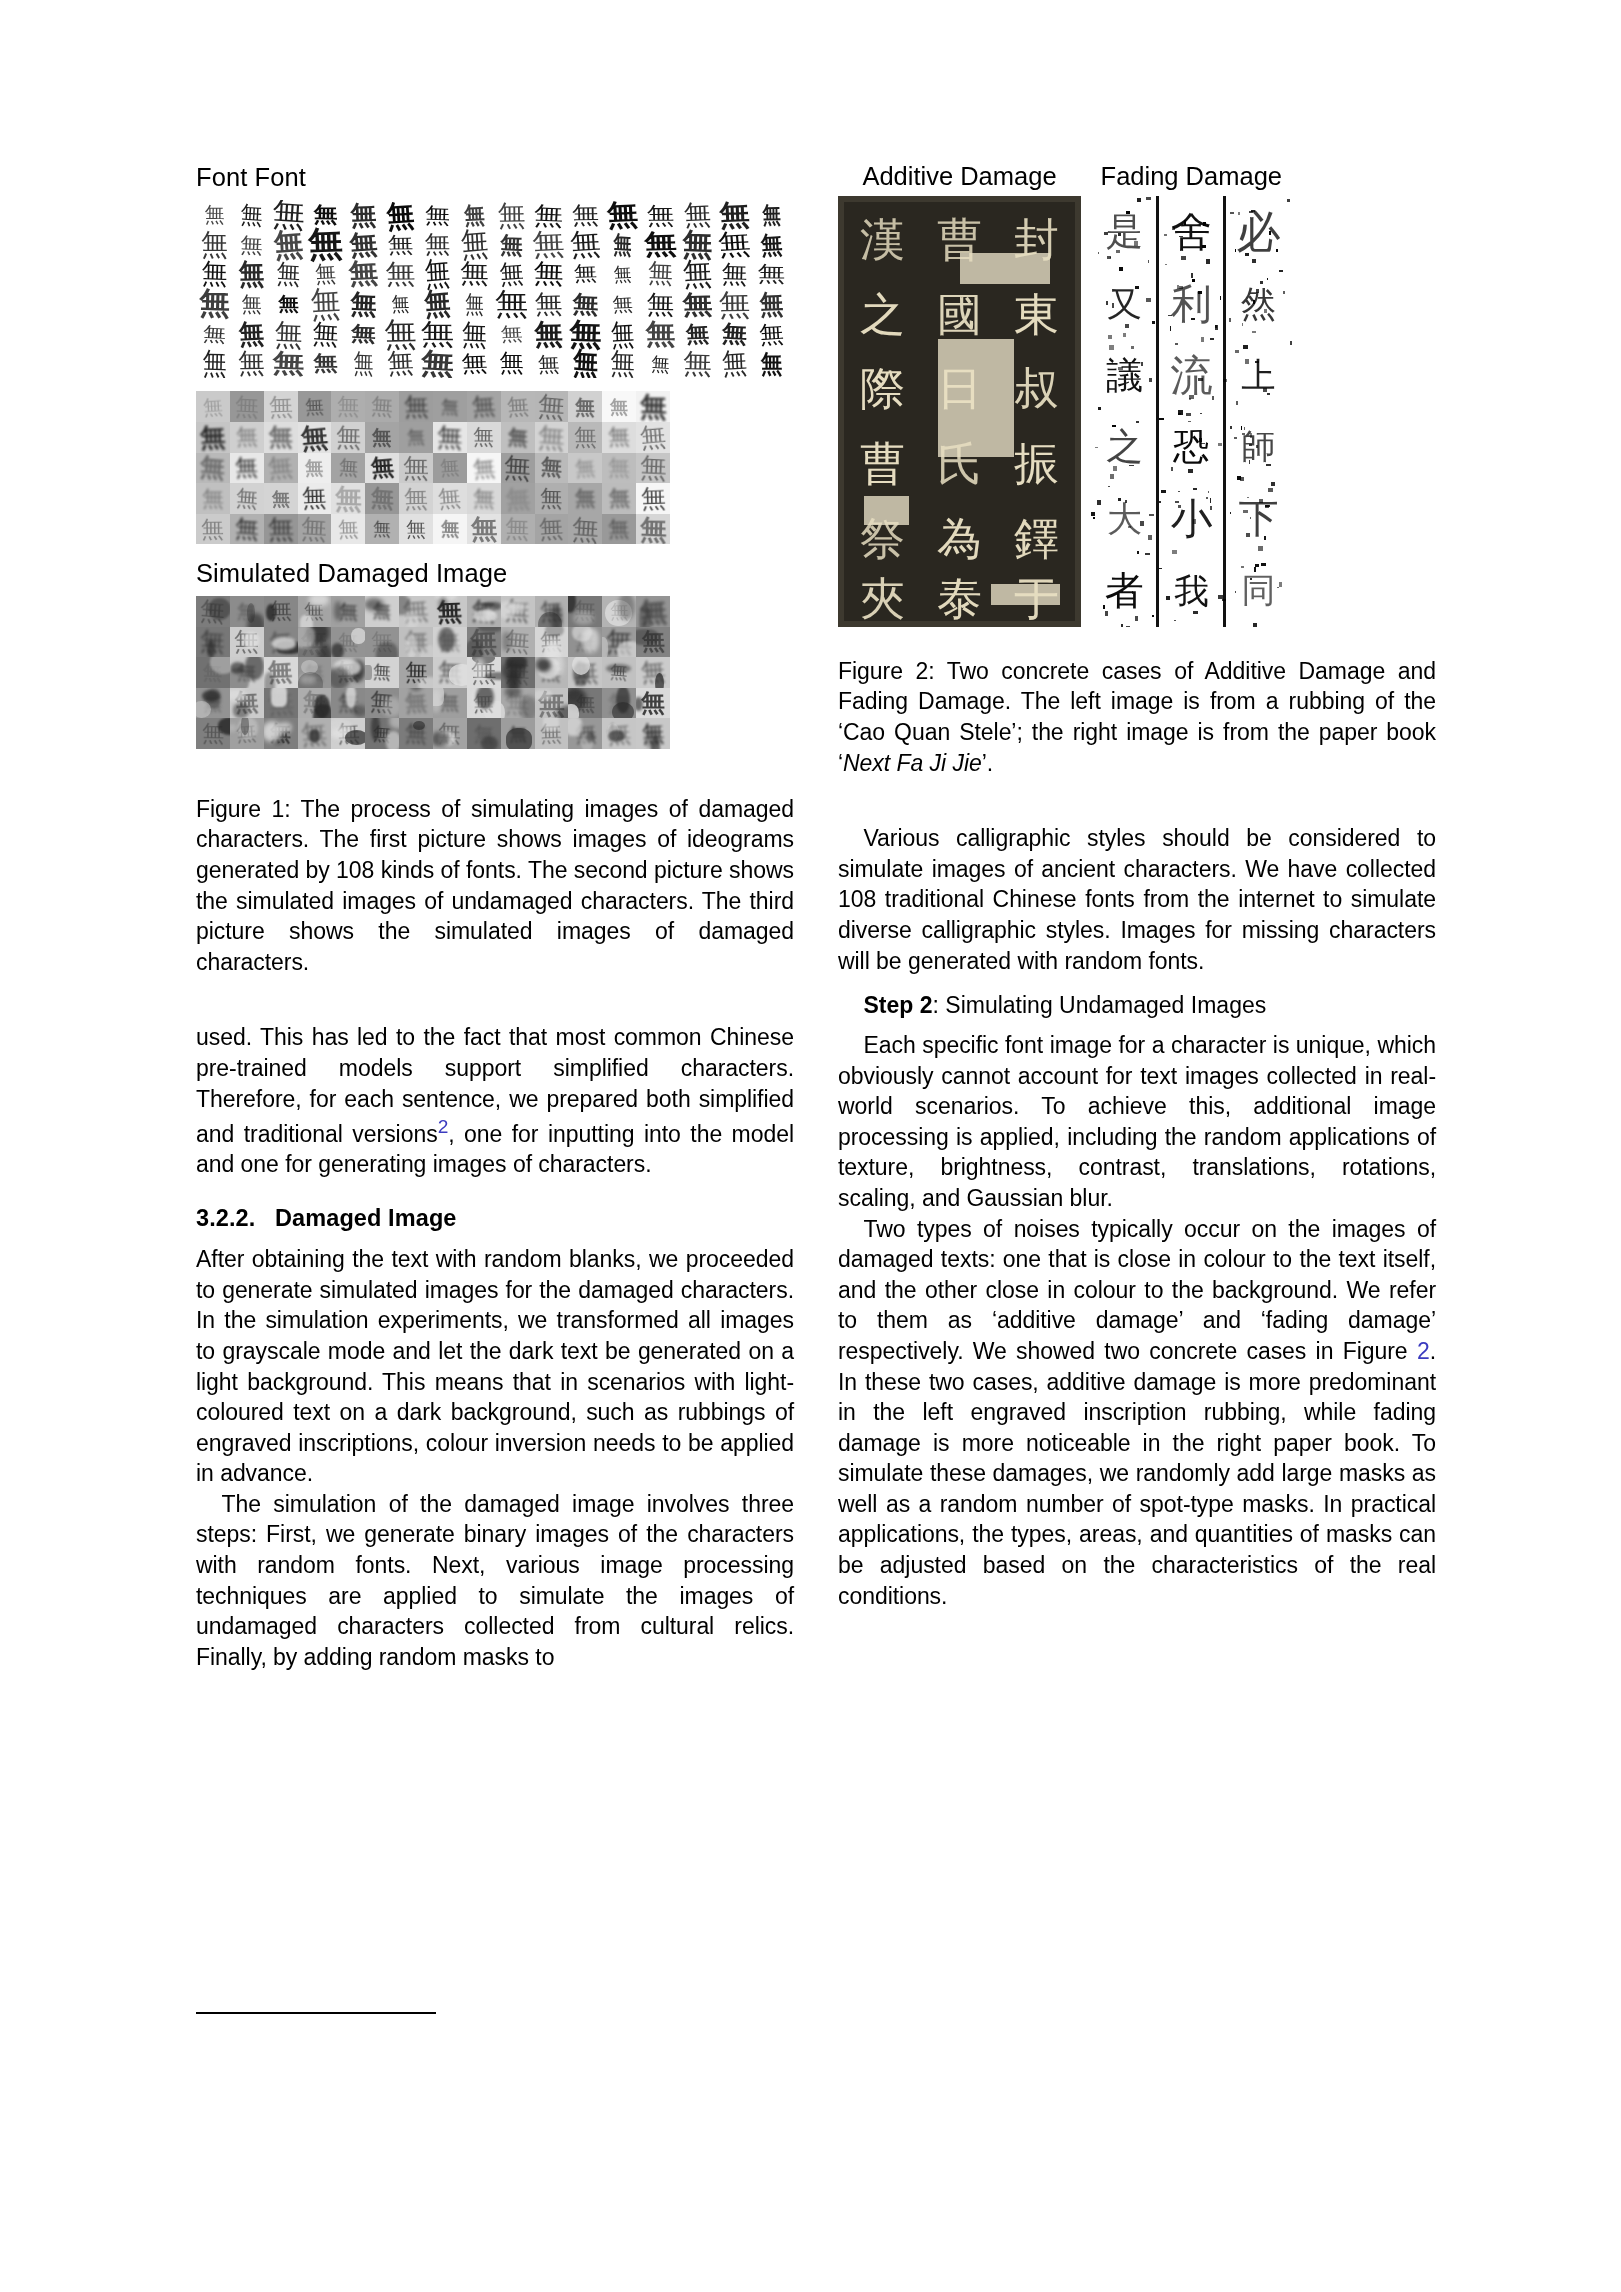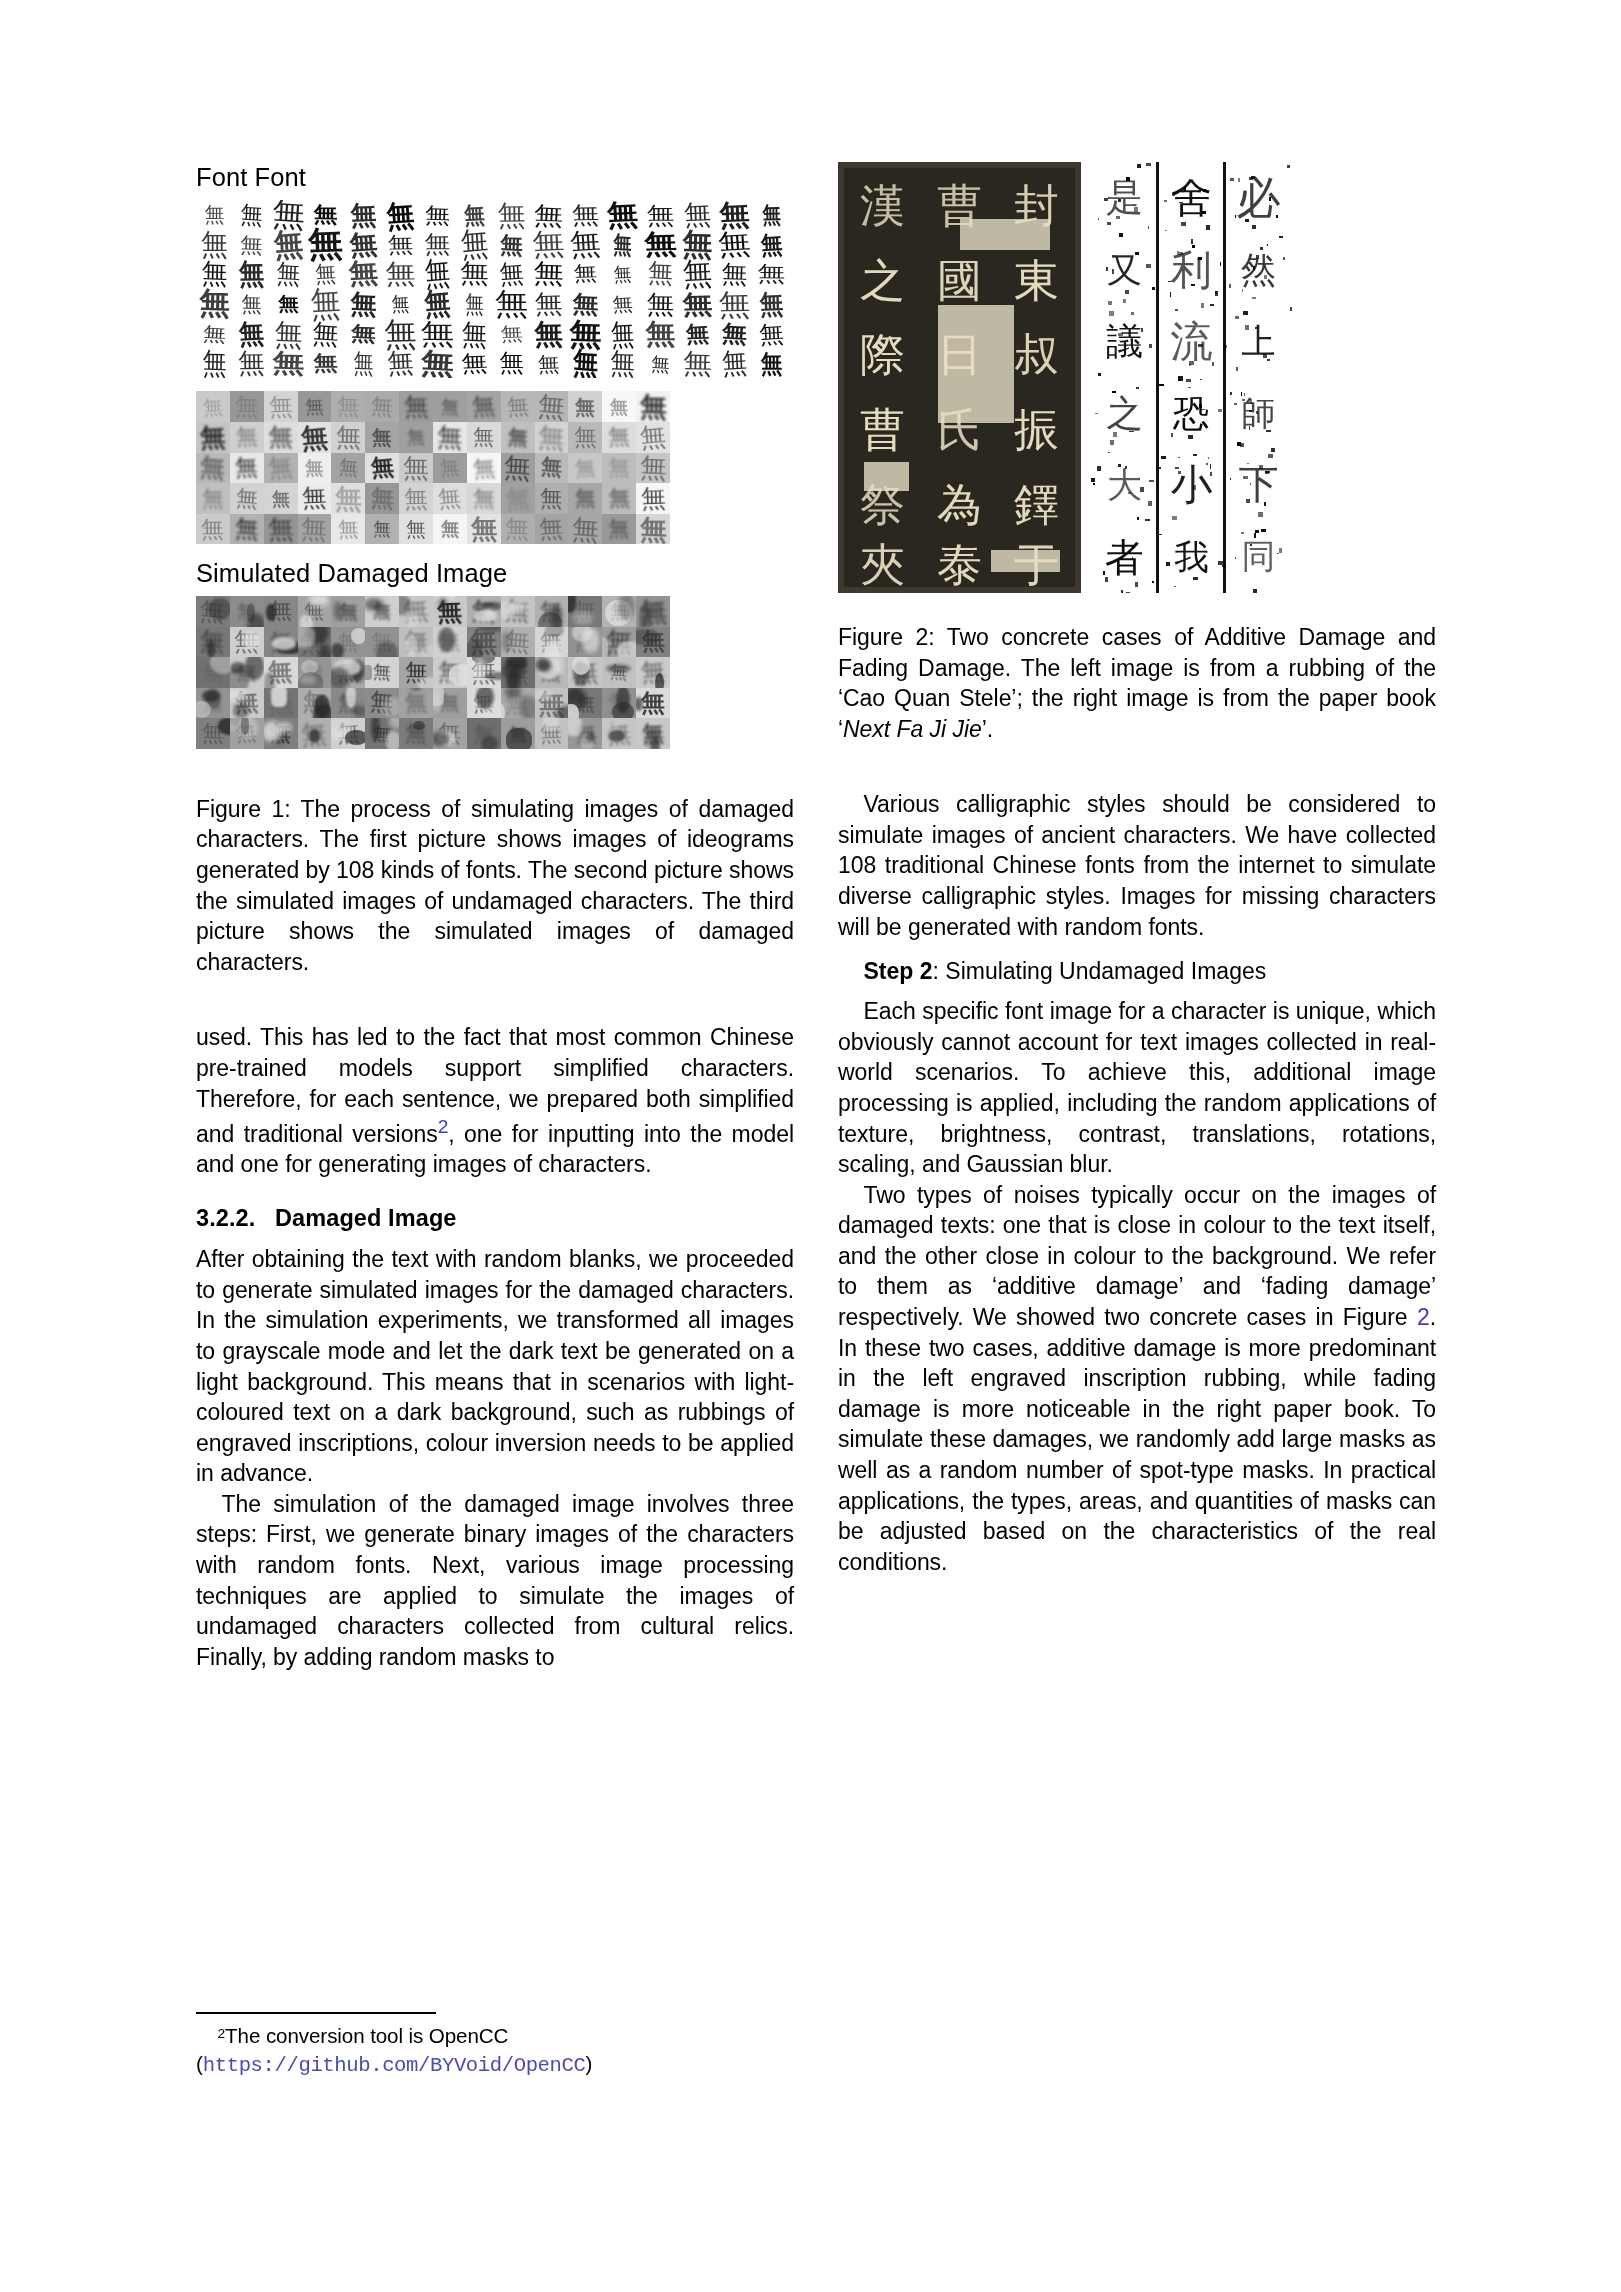--- a/index.html
+++ b/index.html
@@ -897,20 +897,24 @@
     <p class="body"><span>used. This has led to the fact that most common Chinese pre-trained models support simplified characters. Therefore, for each sentence, we prepared both simplified and traditional versions</span><sup class="lnk">2</sup><span>, one for inputting into the model and one for generating images of characters.</span></p>
 
     <h3 class="sec"><span class="num">3.2.2.</span><span>Damaged Image</span></h3>
 
     <p class="body">After obtaining the text with random blanks, we proceeded to generate simulated images for the damaged characters. In the simulation experiments, we transformed all images to grayscale mode and let the dark text be generated on a light background. This means that in scenarios with light-coloured text on a dark background, such as rubbings of engraved inscriptions, colour inversion needs to be applied in advance.</p>
     <p class="body indent">The simulation of the damaged image involves three steps: First, we generate binary images of the characters with random fonts. Next, various image processing techniques are applied to simulate the images of undamaged characters collected from cultural relics. Finally, by adding random masks to</p>
   </div>
 
   <div class="col col-right">
 
+    <div class="f2labels">
+      <div class="l1">Additive Damage</div>
+      <div class="l2">Fading Damage</div>
+    </div>
 
     <div class="fig2wrap">
       <div class="rub" id="rubimg">
           <div class="blotch" style="left: 116px; top: 51px; width: 90px; height: 31px; opacity: 0.85;"></div>
           <div class="blotch" style="left: 94px; top: 137px; width: 76px; height: 118px; opacity: 0.85;"></div>
           <div class="blotch" style="left: 19.6px; top: 294px; width: 45px; height: 29px; opacity: 0.85;"></div>
           <div class="blotch" style="left: 147px; top: 382px; width: 69px; height: 21.6px; opacity: 0.85;"></div>
           <i style="opacity: 0.82;">漢</i>
           <i style="opacity: 0.83;">曹</i>
           <i style="opacity: 0.9;">封</i>
@@ -1134,17 +1138,16 @@
     <p class="body indent">Various calligraphic styles should be considered to simulate images of ancient characters. We have collected 108 traditional Chinese fonts from the internet to simulate diverse calligraphic styles. Images for missing characters will be generated with random fonts.</p>
 
     <div class="step-head"><b>Step 2</b><span>: Simulating Undamaged Images</span></div>
     <p class="body indent">Each specific font image for a character is unique, which obviously cannot account for text images collected in real-world scenarios. To achieve this, additional image processing is applied, including the random applications of texture, brightness, contrast, translations, rotations, scaling, and Gaussian blur.</p>
 
     <p class="body indent"><span>Two types of noises typically occur on the images of damaged texts: one that is close in colour to the text itself, and the other close in colour to the background. We refer to them as ‘additive damage’ and ‘fading damage’ respectively. We showed two concrete cases in Figure </span><span class="lnk">2</span><span>. In these two cases, additive damage is more predominant in the left engraved inscription rubbing, while fading damage is more noticeable in the right paper book. To simulate these damages, we randomly add large masks as well as a random number of spot-type masks. In practical applications, the types, areas, and quantities of masks can be adjusted based on the characteristics of the real conditions.</span></p>
   </div>
 
   <div class="footnote">
     <div class="fn-rule"></div>
-    <p class="fn-text"><sup>2</sup><span>The conversion tool is OpenCC (</span><span class="mono">https://github.com/BYVoid/OpenCC</span><span>)</span></p>
   </div>
 
 </div>
 
 
 </body></html>

